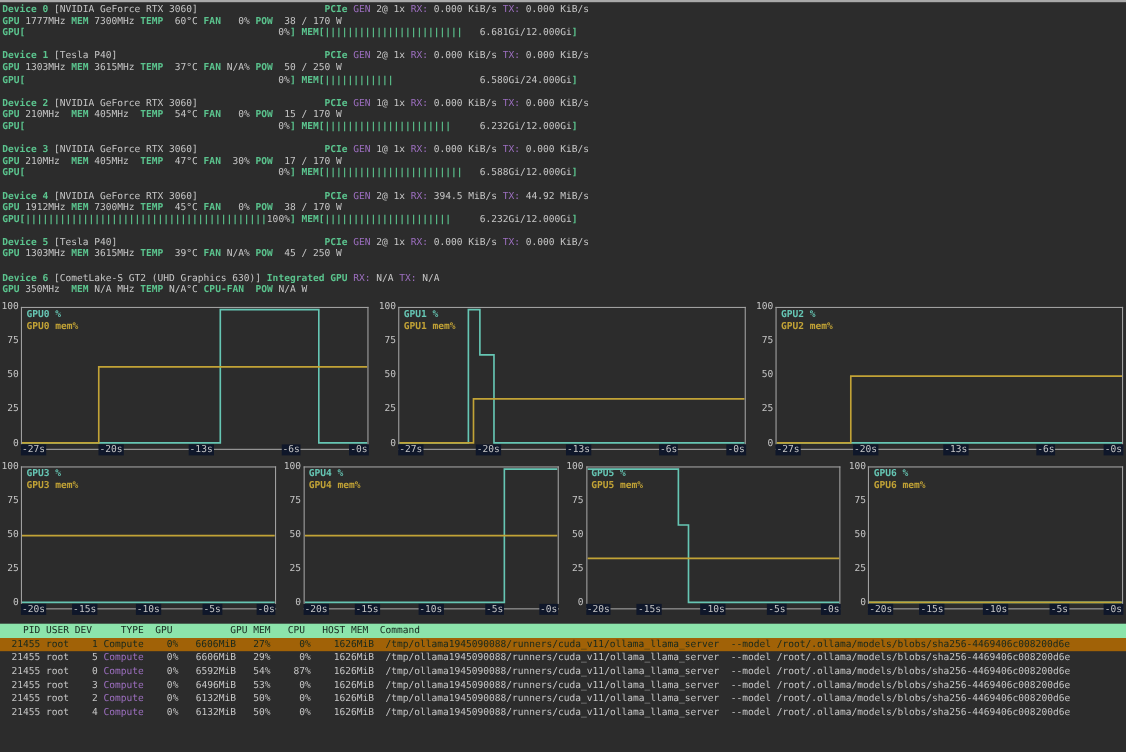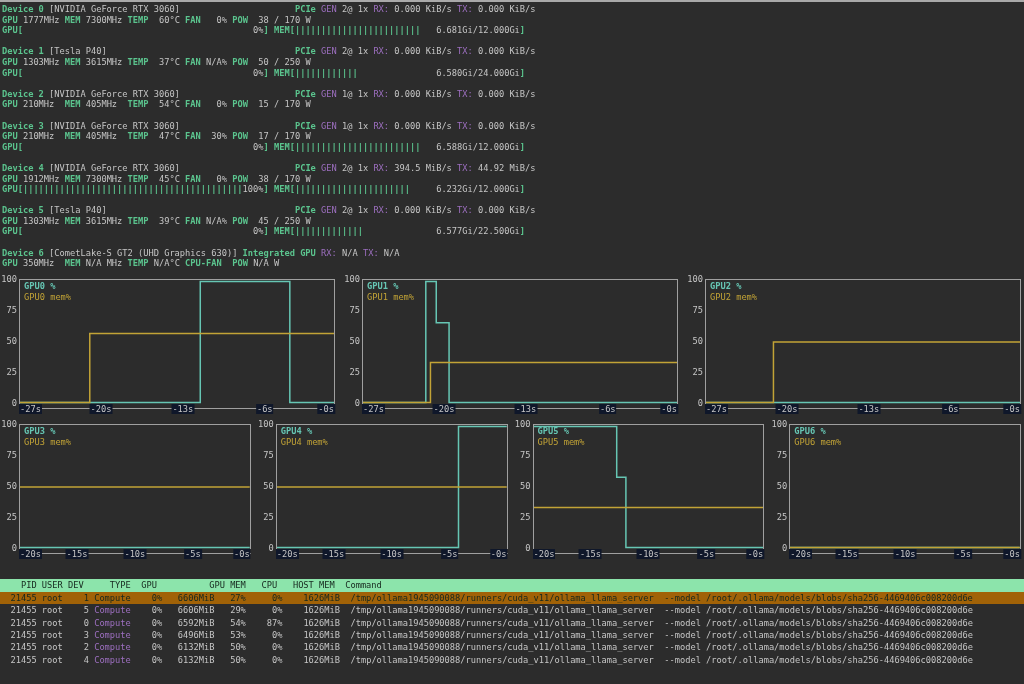--- a/index.html
+++ b/index.html
@@ -10,21 +10,21 @@
     font-size:8.7px;
   }
   .top-edge{height:2px;background:#a9a9a9;width:1024px}
   .top{padding:2px 0 0 2px}
   .dev{margin-bottom:10.6px}
   .line{white-space:pre;height:10.6px;line-height:10.6px}
   .seg-g{color:#5bc48e;font-weight:bold}
   .seg-w{color:#c6c6c6}
   .seg-p{color:#9d6fc0}
   .seg-t{color:#66c6b4;font-weight:bold}
-  .seg-y{color:#c2a336;font-weight:normal}
+  .seg-y{color:#c2a336;font-weight:bold}
   .seg-hdr{color:#16281e}
   .seg-sel{color:#16281e}
 
   .charts1,.charts2{display:flex;padding:0 3px 0 1px}
   .charts1{margin-top:3px}
   .charts2{margin-top:8px}
   .panel{flex:1;display:flex;min-width:0}
   .charts1 .panel{margin-right:9px}
   .charts2 .panel{margin-right:7px}
   .charts1 .panel:last-child,.charts2 .panel:last-child{margin-right:0}
@@ -34,21 +34,21 @@
   .ylab{position:absolute;right:2px;height:10px;line-height:10px}
   .bwrap{flex:1;min-width:0}
   .box{position:relative;border:1px solid #a0a0a0;border-bottom:none;height:124px;background:#2c2c2c}
   svg.plot{position:absolute;left:0;top:0;width:100%;height:100%;display:block}
   .legend{position:absolute;left:4px;top:1px;z-index:2}
   .legend div{line-height:10.6px;white-space:pre}
   .xaxis{position:relative;height:12px}
   .xaxis:before{content:"";position:absolute;left:0;right:0;top:4px;border-top:1px solid #a0a0a0}
   .xt{position:absolute;top:0;background:#0f172a;padding:0 1px;color:#c6c6c6;line-height:10px;white-space:pre}
 
-  .ptable{margin-top:18px}
+  .ptable{margin-top:6px}
   .thead,.trow{white-space:pre;height:12.4px;line-height:12.4px;width:1024px;overflow:hidden}
   .thead{background:#8ce4ab}
   .trow{color:#c6c6c6}
   .trow.selected{background:#a16207}
 </style>
 </head>
 <body>
 
 <div class="top-edge"></div>
 
@@ -59,35 +59,35 @@
     <div class="line"><span class="seg-g">GPU[</span><span class="seg-w">                                            </span><span class="seg-w">0%</span><span class="seg-g">] </span><span class="seg-g">MEM[</span><span class="seg-g">||||||||||||||||||||||||</span><span class="seg-w">   </span><span class="seg-w">6.681Gi/12.000Gi</span><span class="seg-g">]</span></div>
   </div>
   <div class="dev">
     <div class="line"><span class="seg-g">Device 1 </span><span class="seg-w">[Tesla P40]</span><span class="seg-w">                                    </span><span class="seg-g">PCIe </span><span class="seg-p">GEN </span><span class="seg-w">2@ 1x </span><span class="seg-p">RX: </span><span class="seg-w">0.000 KiB/s </span><span class="seg-p">TX: </span><span class="seg-w">0.000 KiB/s</span></div>
     <div class="line"><span class="seg-g">GPU</span><span class="seg-w"> 1303MHz </span><span class="seg-g">MEM</span><span class="seg-w"> 3615MHz </span><span class="seg-g">TEMP</span><span class="seg-w">  37°C </span><span class="seg-g">FAN</span><span class="seg-w"> N/A% </span><span class="seg-g">POW</span><span class="seg-w">  50 / 250 W</span></div>
     <div class="line"><span class="seg-g">GPU[</span><span class="seg-w">                                            </span><span class="seg-w">0%</span><span class="seg-g">] </span><span class="seg-g">MEM[</span><span class="seg-g">||||||||||||</span><span class="seg-w">               </span><span class="seg-w">6.580Gi/24.000Gi</span><span class="seg-g">]</span></div>
   </div>
   <div class="dev">
     <div class="line"><span class="seg-g">Device 2 </span><span class="seg-w">[NVIDIA GeForce RTX 3060]</span><span class="seg-w">                      </span><span class="seg-g">PCIe </span><span class="seg-p">GEN </span><span class="seg-w">1@ 1x </span><span class="seg-p">RX: </span><span class="seg-w">0.000 KiB/s </span><span class="seg-p">TX: </span><span class="seg-w">0.000 KiB/s</span></div>
     <div class="line"><span class="seg-g">GPU</span><span class="seg-w"> 210MHz  </span><span class="seg-g">MEM</span><span class="seg-w"> 405MHz  </span><span class="seg-g">TEMP</span><span class="seg-w">  54°C </span><span class="seg-g">FAN</span><span class="seg-w">   0% </span><span class="seg-g">POW</span><span class="seg-w">  15 / 170 W</span></div>
+    <div class="line"><span class="seg-g">GPU[</span><span class="seg-w">                                            </span><span class="seg-w">0%</span><span class="seg-g">] </span><span class="seg-g">MEM[</span><span class="seg-g">||||||||||||||||||||||</span><span class="seg-w">     </span><span class="seg-w">6.232Gi/12.000Gi</span><span class="seg-g">]</span></div>
   </div>
   <div class="dev">
     <div class="line"><span class="seg-g">Device 3 </span><span class="seg-w">[NVIDIA GeForce RTX 3060]</span><span class="seg-w">                      </span><span class="seg-g">PCIe </span><span class="seg-p">GEN </span><span class="seg-w">1@ 1x </span><span class="seg-p">RX: </span><span class="seg-w">0.000 KiB/s </span><span class="seg-p">TX: </span><span class="seg-w">0.000 KiB/s</span></div>
     <div class="line"><span class="seg-g">GPU</span><span class="seg-w"> 210MHz  </span><span class="seg-g">MEM</span><span class="seg-w"> 405MHz  </span><span class="seg-g">TEMP</span><span class="seg-w">  47°C </span><span class="seg-g">FAN</span><span class="seg-w">  30% </span><span class="seg-g">POW</span><span class="seg-w">  17 / 170 W</span></div>
     <div class="line"><span class="seg-g">GPU[</span><span class="seg-w">                                            </span><span class="seg-w">0%</span><span class="seg-g">] </span><span class="seg-g">MEM[</span><span class="seg-g">||||||||||||||||||||||||</span><span class="seg-w">   </span><span class="seg-w">6.588Gi/12.000Gi</span><span class="seg-g">]</span></div>
   </div>
   <div class="dev">
     <div class="line"><span class="seg-g">Device 4 </span><span class="seg-w">[NVIDIA GeForce RTX 3060]</span><span class="seg-w">                      </span><span class="seg-g">PCIe </span><span class="seg-p">GEN </span><span class="seg-w">2@ 1x </span><span class="seg-p">RX: </span><span class="seg-w">394.5 MiB/s </span><span class="seg-p">TX: </span><span class="seg-w">44.92 MiB/s</span></div>
     <div class="line"><span class="seg-g">GPU</span><span class="seg-w"> 1912MHz </span><span class="seg-g">MEM</span><span class="seg-w"> 7300MHz </span><span class="seg-g">TEMP</span><span class="seg-w">  45°C </span><span class="seg-g">FAN</span><span class="seg-w">   0% </span><span class="seg-g">POW</span><span class="seg-w">  38 / 170 W</span></div>
     <div class="line"><span class="seg-g">GPU[</span><span class="seg-g">||||||||||||||||||||||||||||||||||||||||||</span><span class="seg-w">100%</span><span class="seg-g">] </span><span class="seg-g">MEM[</span><span class="seg-g">||||||||||||||||||||||</span><span class="seg-w">     </span><span class="seg-w">6.232Gi/12.000Gi</span><span class="seg-g">]</span></div>
   </div>
   <div class="dev">
     <div class="line"><span class="seg-g">Device 5 </span><span class="seg-w">[Tesla P40]</span><span class="seg-w">                                    </span><span class="seg-g">PCIe </span><span class="seg-p">GEN </span><span class="seg-w">2@ 1x </span><span class="seg-p">RX: </span><span class="seg-w">0.000 KiB/s </span><span class="seg-p">TX: </span><span class="seg-w">0.000 KiB/s</span></div>
     <div class="line"><span class="seg-g">GPU</span><span class="seg-w"> 1303MHz </span><span class="seg-g">MEM</span><span class="seg-w"> 3615MHz </span><span class="seg-g">TEMP</span><span class="seg-w">  39°C </span><span class="seg-g">FAN</span><span class="seg-w"> N/A% </span><span class="seg-g">POW</span><span class="seg-w">  45 / 250 W</span></div>
-    <div class="line"><span class="seg-g">GPU[</span><span class="seg-w">                                            </span><span class="seg-w">0%</span><span class="seg-g">] </span><span class="seg-g">MEM[</span><span class="seg-g">|||||||||||||</span><span class="seg-w">              </span><span class="seg-w">6.577Gi/22.500Gi</span><span class="seg-g">]</span></div>
   </div>
   <div class="dev">
     <div class="line"><span class="seg-g">Device 6 </span><span class="seg-w">[CometLake-S GT2 (UHD Graphics 630)] </span><span class="seg-g">Integrated GPU </span><span class="seg-p">RX: </span><span class="seg-w">N/A </span><span class="seg-p">TX: </span><span class="seg-w">N/A</span></div>
     <div class="line"><span class="seg-g">GPU</span><span class="seg-w"> 350MHz  </span><span class="seg-g">MEM</span><span class="seg-w"> N/A MHz </span><span class="seg-g">TEMP</span><span class="seg-w"> N/A°C </span><span class="seg-g">CPU-FAN</span><span class="seg-w">  </span><span class="seg-g">POW</span><span class="seg-w"> N/A W</span></div>
   </div>
 </div>
 
 <div class="charts1">
   <div class="panel">
       <div class="ycol">

